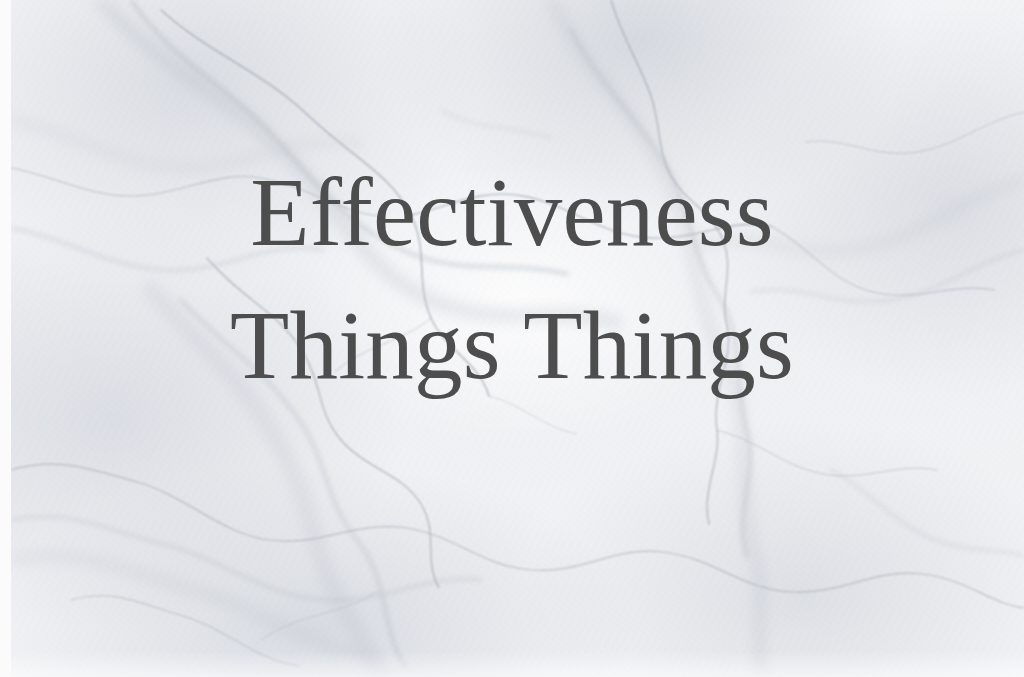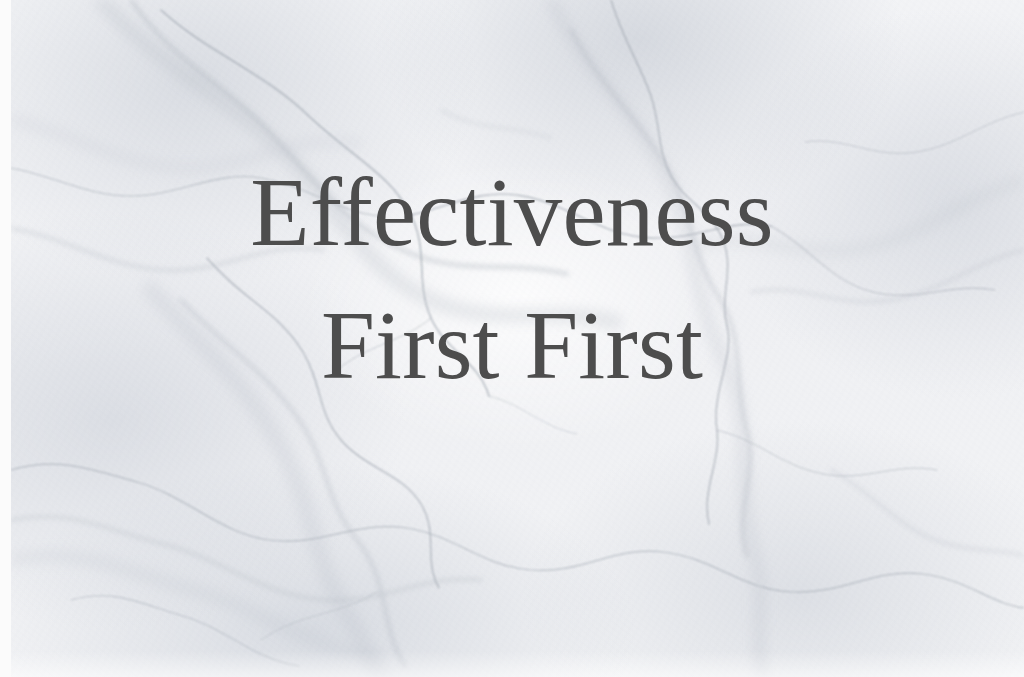--- a/index.html
+++ b/index.html
@@ -171,16 +171,16 @@
     </svg>
 
     <div class="grain"></div>
     <div class="bottom-wash"></div>
   </div>
 
   <div class="left-margin"></div>
 
   <div class="headline">
     <span class="headline-line">Effectiveness</span>
-    <span class="headline-line">First First</span>
+    <span class="headline-line">Things Things</span>
   </div>
 
 </div>
 
 </body></html>

